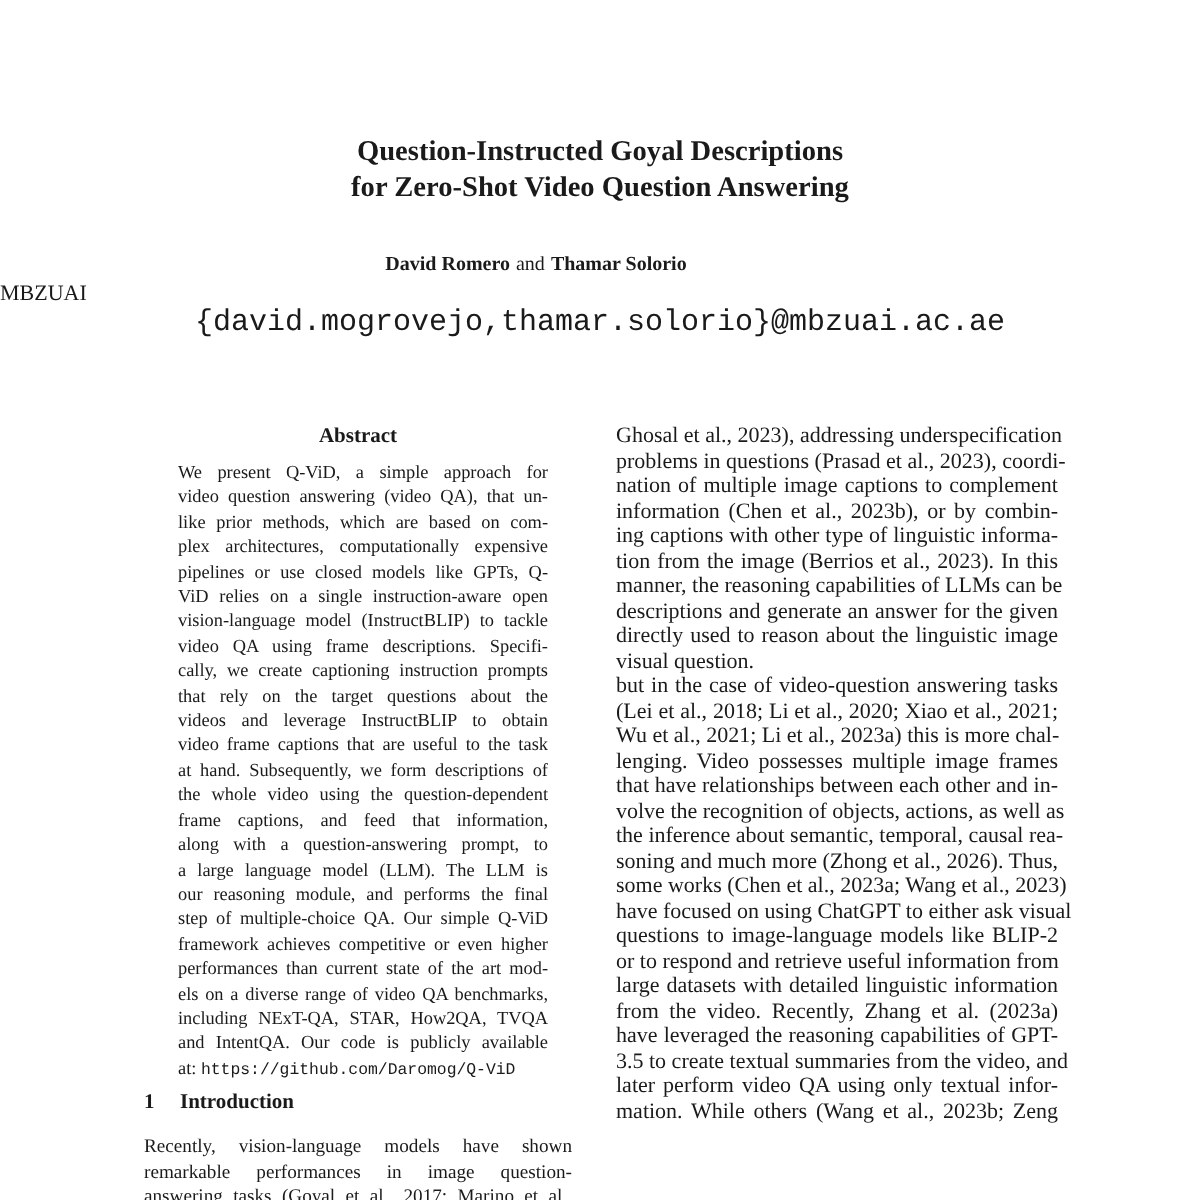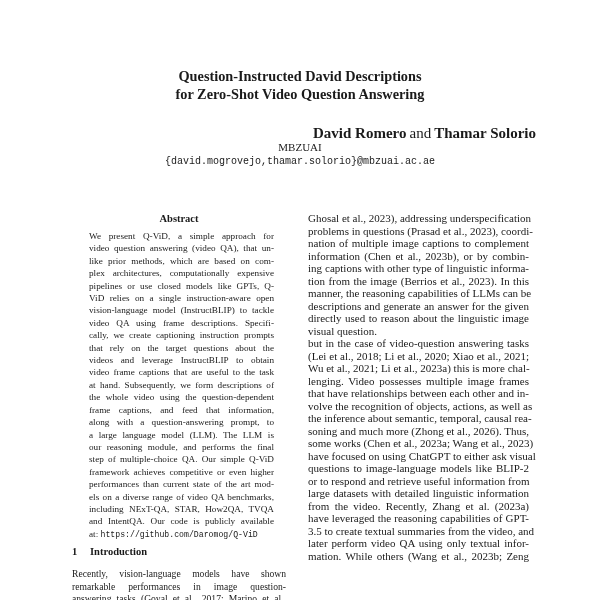--- a/index.html
+++ b/index.html
@@ -7,28 +7,28 @@
       width: 600px; height: 600px; overflow: hidden; position: relative;
       font-family: "Liberation Serif", "DejaVu Serif", serif;
       color: #1a1a1a;
     }
     .title {
       position: absolute; left: 0; width: 600px; top: 67px;
       text-align: center; font-weight: bold; font-size: 14.3px; line-height: 18px;
     }
     .authors {
       position: absolute; left: 0; width: 536px; top: 126px;
-      text-align: right; font-size: 15px; line-height: 14px;
+      text-align: center; font-size: 10px; line-height: 14px;
     }
     .authors b { font-weight: bold; }
     .authors .and { font-weight: normal; margin: 0 3px; }
-    .affil { position: absolute; left: 0; width: 600px; top: 140px; text-align: center; font-size: 11px; line-height: 14px; }
+    .affil { position: absolute; left: 0; width: 600px; top: 140px; text-align: left; font-size: 11px; line-height: 14px; }
     .email {
       position: absolute; left: 0; width: 600px; top: 155px; text-align: center;
-      font-family: "Liberation Mono", "DejaVu Sans Mono", monospace; font-size: 10px; line-height: 13px;
+      font-family: "Liberation Mono", "DejaVu Sans Mono", monospace; font-size: 15px; line-height: 13px;
     }
     .abs-heading {
       position: absolute; left: 72px; width: 214px; top: 212px;
       text-align: center; font-weight: bold; font-size: 10.5px; line-height: 13px;
     }
     .abs-body {
       position: absolute; left: 89px; width: 185px; top: 230px;
       font-size: 9.2px; line-height: 12.4px; text-align: justify;
     }
     .abs-body .line, .rcol .line, .intro .line {
@@ -47,21 +47,21 @@
     .rcol {
       position: absolute; left: 308px; width: 221px; top: 212px;
       font-size: 11px; line-height: 12.5px;
     }
     .rcol .indent { padding-left: 10px; }
   </style>
 </head>
 <body>
 
 <div class="title">
-  <span>Question-Instructed David Descriptions</span><br>
+  <span>Question-Instructed Goyal Descriptions</span><br>
   <span>for Zero-Shot Video Question Answering</span>
 </div>
 
 <div class="authors">
   <b>David Romero</b><span class="and">and</span><b>Thamar Solorio</b>
 </div>
 <div class="affil">MBZUAI</div>
 <div class="email">{david.mogrovejo,thamar.solorio}@mbzuai.ac.ae</div>
 
 <div class="abs-heading">Abstract</div>

